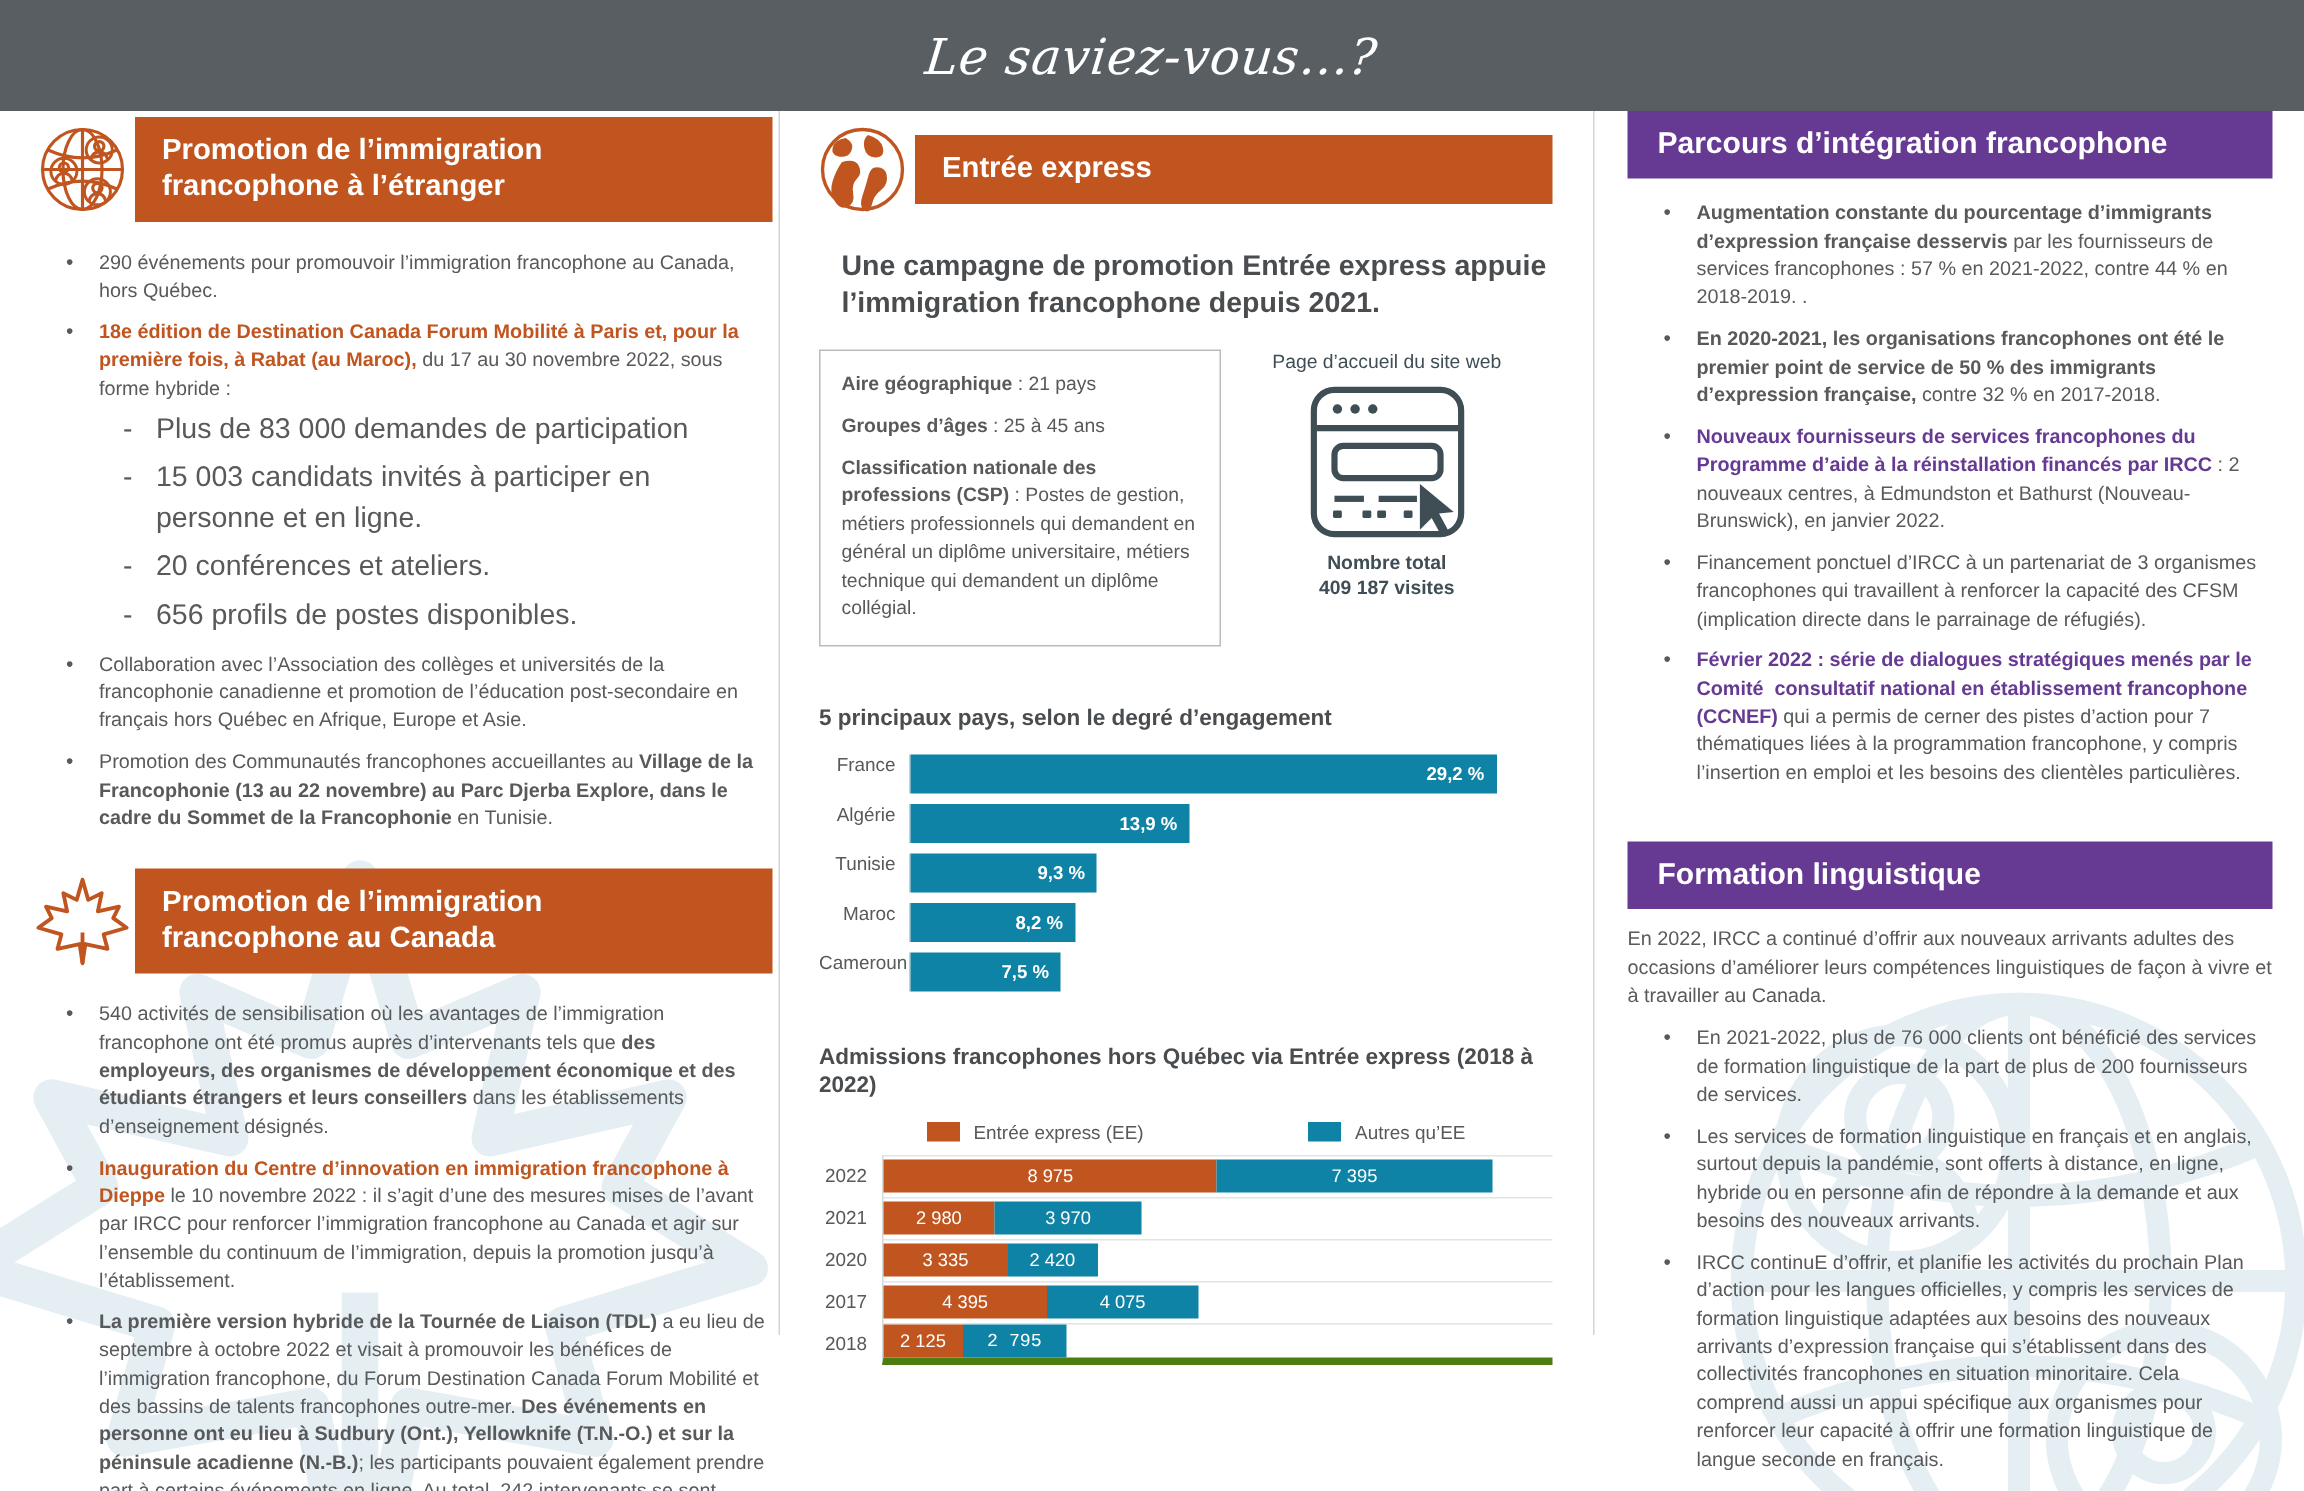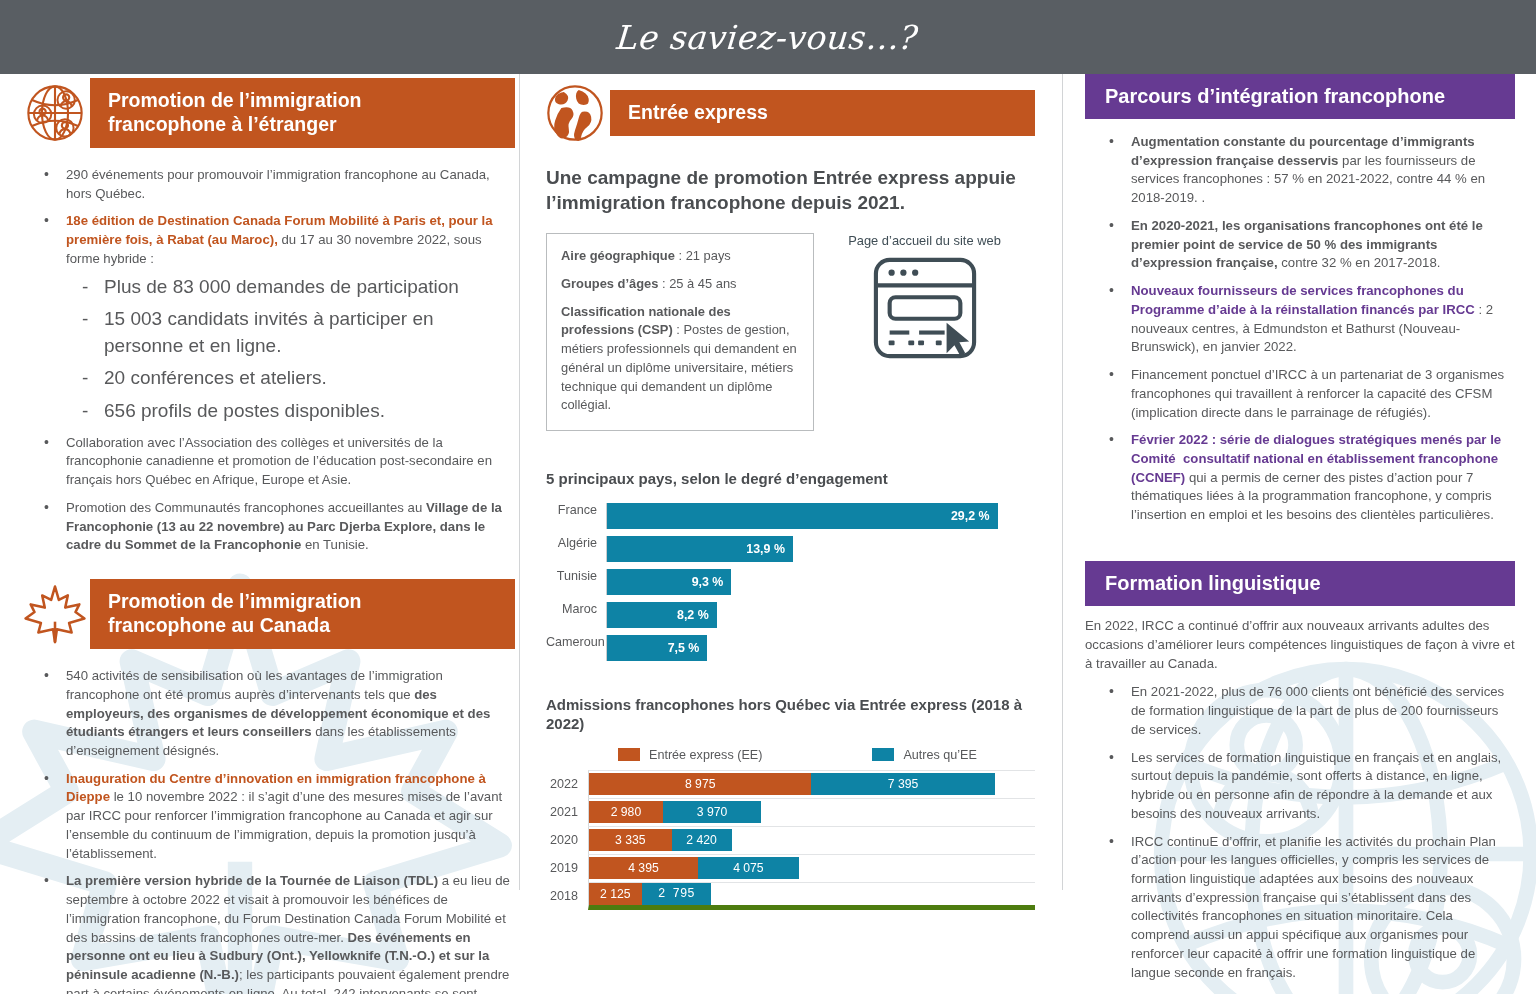--- a/index.html
+++ b/index.html
@@ -76,21 +76,21 @@
     content:"-"; position:absolute; left:16px; top:0; color:#58595b;
   }
   b, .b { font-weight:bold; color:#58595b; }
   .or { color:#c1551f; font-weight:bold; }
   .pu { color:#663a92; font-weight:bold; }
   .para { font-size:13.2px; line-height:1.45; color:#58595b; margin:10px 0 10px 0; }
 
   
   .lead {
     font-size:19px; font-weight:bold; color:#4a4d50;
-    line-height:1.3; margin:14px 0 18px 6px;
+    line-height:1.3; margin:14px 0 18px 21px;
   }
   .factrow { display:flex; gap:18px; align-items:flex-start; margin-left:6px; }
   .factbox {
     border:1px solid #b9bcbe; padding:13px 14px 15px 14px;
     width:268px; font-size:12.9px; line-height:1.45; color:#58595b;
   }
   .factbox p { margin-bottom:9px; }
   .factbox p:last-child { margin-bottom:0; }
   .webbox { width:185px; text-align:center; }
   .weblabel { font-size:12.9px; color:#3f4d55; margin-bottom:6px; font-weight:400; }
@@ -294,20 +294,24 @@
                   <circle cx="38" cy="19" r="3.2"></circle>
                   <circle cx="50" cy="19" r="3.2"></circle>
                 <rect x="23" y="88" width="6" height="5" rx="1"></rect>
                 <rect x="43" y="88" width="6" height="5" rx="1"></rect>
                 <rect x="53" y="88" width="6" height="5" rx="1"></rect>
                 <rect x="71" y="88" width="6" height="5" rx="1"></rect>
                 <path d="M82 70 L82 101 L90 93 L96 104 L101 101 L95 90 L105 89 Z"></path>
               </g>
             </svg>
           </div>
+          <div class="webcap">
+            <span>Nombre total</span><br>
+            <span>409 187 visites</span>
+          </div>
         </div>
       </div>
 
       <div style="margin-top:38px;">
         <div class="charttitle" id="c1title">5 principaux pays, selon le degré d’engagement</div>
         <div class="chart1" id="chart1">
             <div class="c1row">
               <div class="c1label">France</div>
               <div class="c1track">
                 <div class="c1bar" style="width: 91.25%; background: rgb(14, 131, 165);">
@@ -390,21 +394,21 @@
               <div class="c2track">
                 <div class="seg seg-ee" style="width: 18.5278%; background: rgb(193, 85, 31);">
                   <span>3 335</span>
                 </div>
                 <div class="seg seg-oth" style="width: 13.4444%; background: rgb(14, 131, 165);">
                   <span>2 420</span>
                 </div>
               </div>
             </div>
             <div class="c2row">
-              <div class="c2label">2019</div>
+              <div class="c2label">2017</div>
               <div class="c2track">
                 <div class="seg seg-ee" style="width: 24.4167%; background: rgb(193, 85, 31);">
                   <span>4 395</span>
                 </div>
                 <div class="seg seg-oth" style="width: 22.6389%; background: rgb(14, 131, 165);">
                   <span>4 075</span>
                 </div>
               </div>
             </div>
             <div class="c2row">

